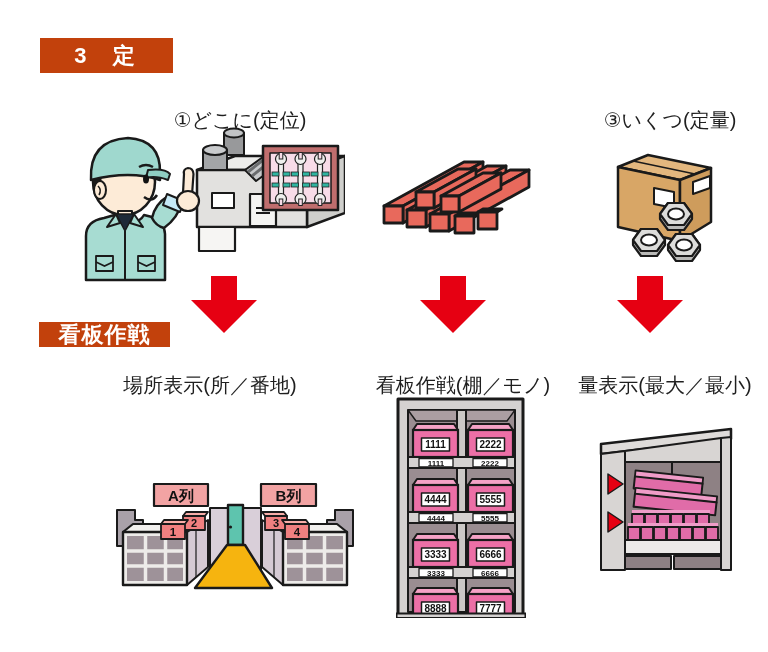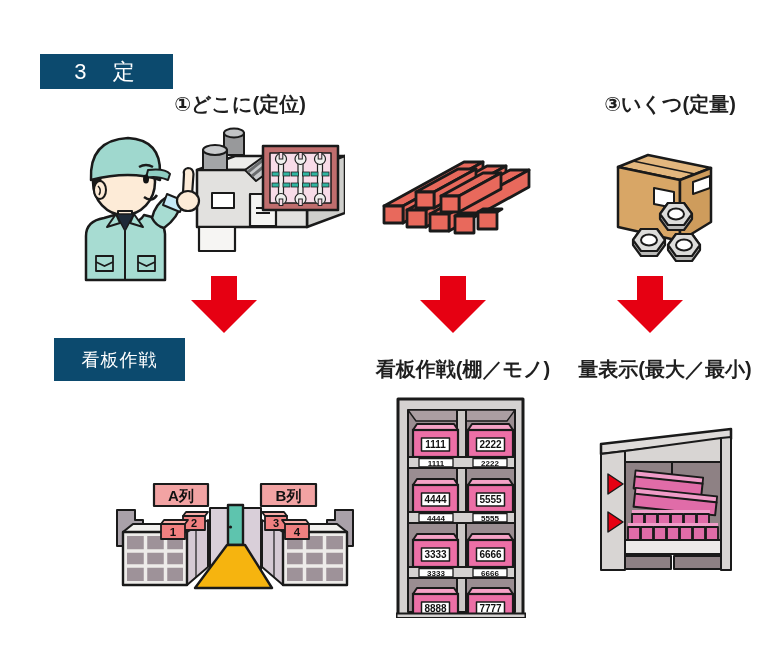--- a/index.html
+++ b/index.html
@@ -1,23 +1,23 @@
 <!DOCTYPE html>
 <html><head>
 <meta charset="utf-8">
 <style>
   html,body{margin:0;padding:0;background:#fff;}
   .canvas{position:relative;width:768px;height:652px;background:#ffffff;overflow:hidden;
           font-family:"Liberation Sans","DejaVu Sans",sans-serif;}
-  .badge{position:absolute;background:#0c4a6e;color:#fff;font-weight:normal;
-         display:flex;align-items:center;justify-content:center;margin-top:16px;}
+  .badge{position:absolute;background:#c2410c;color:#fff;font-weight:bold;
+         display:flex;align-items:center;justify-content:center;}
   .badge-santei{left:40px;top:38px;width:127px;height:35px;font-size:22px;letter-spacing:10px;padding-left:6px;}
-  .badge-kanban{left:54px;top:322px;width:131px;height:43px;font-size:18px;letter-spacing:1px;}
+  .badge-kanban{left:39px;top:322px;width:131px;height:25px;font-size:22px;letter-spacing:1px;}
   .jp-caption{position:absolute;width:250px;text-align:center;color:#1f1f1f;
-              font-size:20px;font-weight:bold;white-space:nowrap;}
+              font-size:20px;font-weight:normal;white-space:nowrap;margin-top:16px;}
   .illus{position:absolute;}
   svg text{font-family:"Liberation Sans","DejaVu Sans",sans-serif;font-weight:bold;fill:#111;}
   .ln{stroke:#1a1a1a;stroke-linejoin:round;}
 </style>
 </head>
 <body>
 
 <div class="canvas">
 
   <div class="badge badge-santei">3 定</div>
@@ -148,20 +148,21 @@
   </svg>
   <svg class="illus" style="left:420px;top:276px;" width="66" height="57" viewBox="0 0 66 57">
     <polygon points="20,0 46,0 46,24 66,24 33,57 0,24 20,24" fill="#E60012"></polygon>
   </svg>
   <svg class="illus" style="left:617px;top:276px;" width="66" height="57" viewBox="0 0 66 57">
     <polygon points="20,0 46,0 46,24 66,24 33,57 0,24 20,24" fill="#E60012"></polygon>
   </svg>
 
   <div class="badge badge-kanban">看板作戦</div>
 
+  <div class="jp-caption" style="left:85px;top:356px;">場所表示(所／番地)</div>
   <div class="jp-caption" style="left:338px;top:356px;">看板作戦(棚／モノ)</div>
   <div class="jp-caption" style="left:540px;top:356px;">量表示(最大／最小)</div>
 
   <svg class="illus" style="left:95px;top:470px;" width="280" height="130" viewBox="0 0 280 130">
     <g>
       <polygon class="ln" points="22,40 40,40 40,50 48,50 48,76 22,76" fill="#A9A1A9" stroke-width="2"></polygon>
       <polygon class="ln" points="258,40 240,40 240,50 232,50 232,76 258,76" fill="#A9A1A9" stroke-width="2"></polygon>
     </g>
     <g>
       <polygon class="ln" points="28,62 38,54 102,54 92,62" fill="#F2F0EE" stroke-width="2.2"></polygon>

